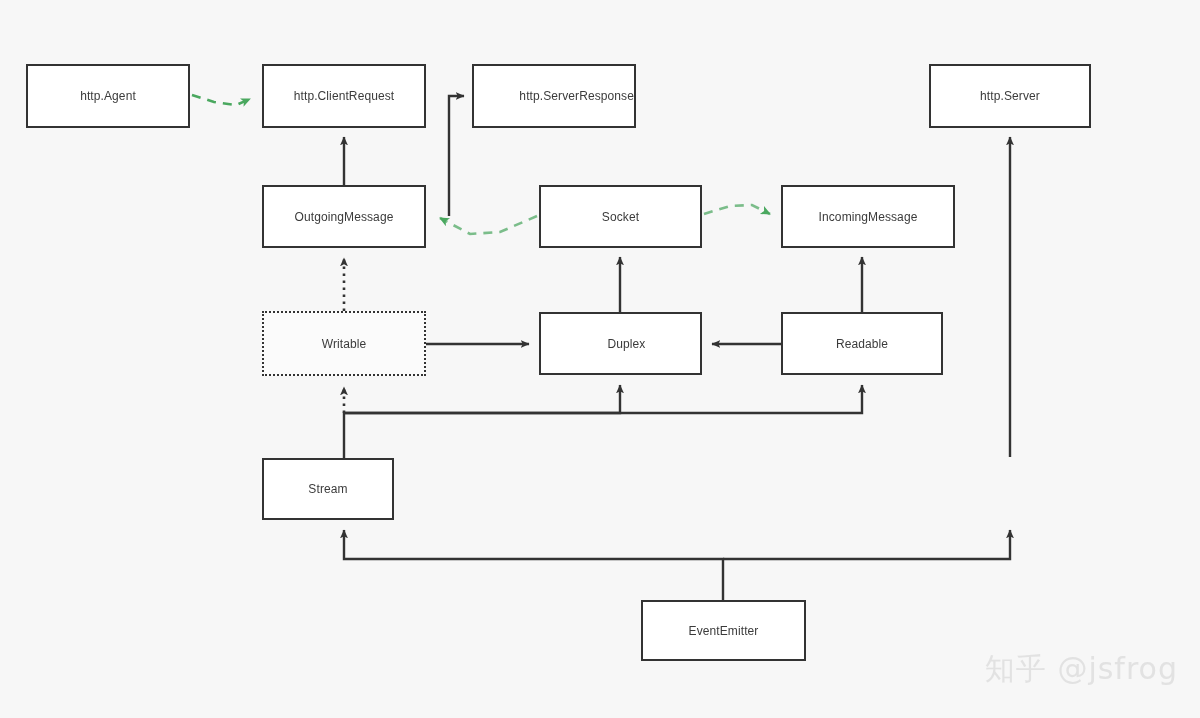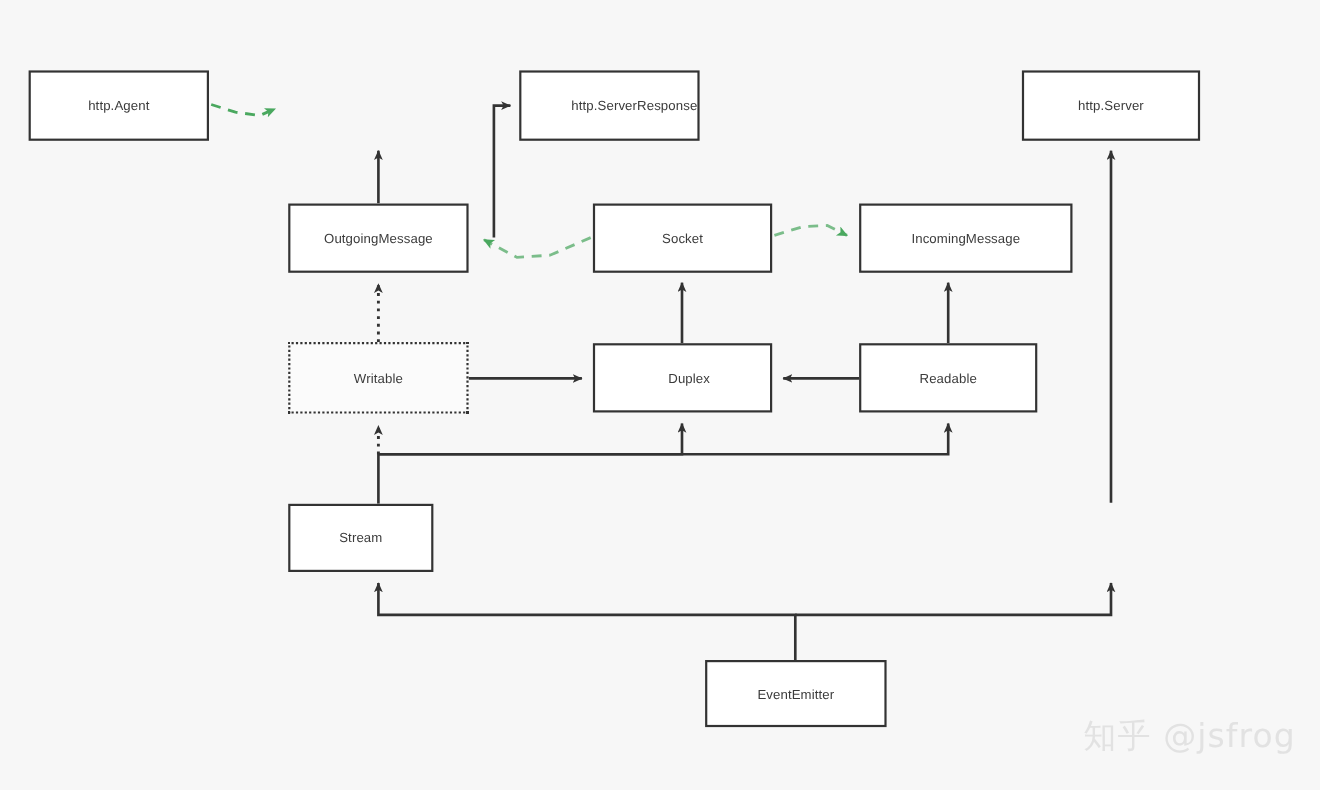--- a/index.html
+++ b/index.html
@@ -130,38 +130,41 @@
     </g>
     <g>
       <path d="M704,214 L730,206 L752,205 L770,214" stroke="#7bbd8a" stroke-width="2.6" stroke-dasharray="9 7" fill="none" marker-end="url(#arrow-green)"></path>
     </g>
   </svg>
 
   <div class="node" style="left:26px; top:64px; width:164px; height:64px;">
     <span class="node-label">http.Agent</span>
   </div>
 
+  <div class="node" style="left:262px; top:64px; width:164px; height:64px;">
+    <span class="node-label">http.ClientRequest</span>
+  </div>
 
   <div class="node" style="left:472px; top:64px; width:164px; height:64px;justify-content:flex-end;">
     <span class="node-label">http.ServerResponse</span>
   </div>
 
   <div class="node" style="left:929px; top:64px; width:162px; height:64px;">
     <span class="node-label">http.Server</span>
   </div>
 
   <div class="node" style="left:262px; top:185px; width:164px; height:63px;">
     <span class="node-label">OutgoingMessage</span>
   </div>
 
   <div class="node" style="left:539px; top:185px; width:163px; height:63px;">
     <span class="node-label">Socket</span>
   </div>
 
-  <div class="node" style="left:781px; top:185px; width:194px; height:63px;">
+  <div class="node" style="left:781px; top:185px; width:174px; height:63px;">
     <span class="node-label">IncomingMessage</span>
   </div>
 
   <div class="node dashed" style="left:262px; top:311px; width:164px; height:65px;">
     <span class="node-label">Writable</span>
   </div>
 
   <div class="node" style="left:539px; top:312px; width:163px; height:63px;padding-left:12px;">
     <span class="node-label">Duplex</span>
   </div>

